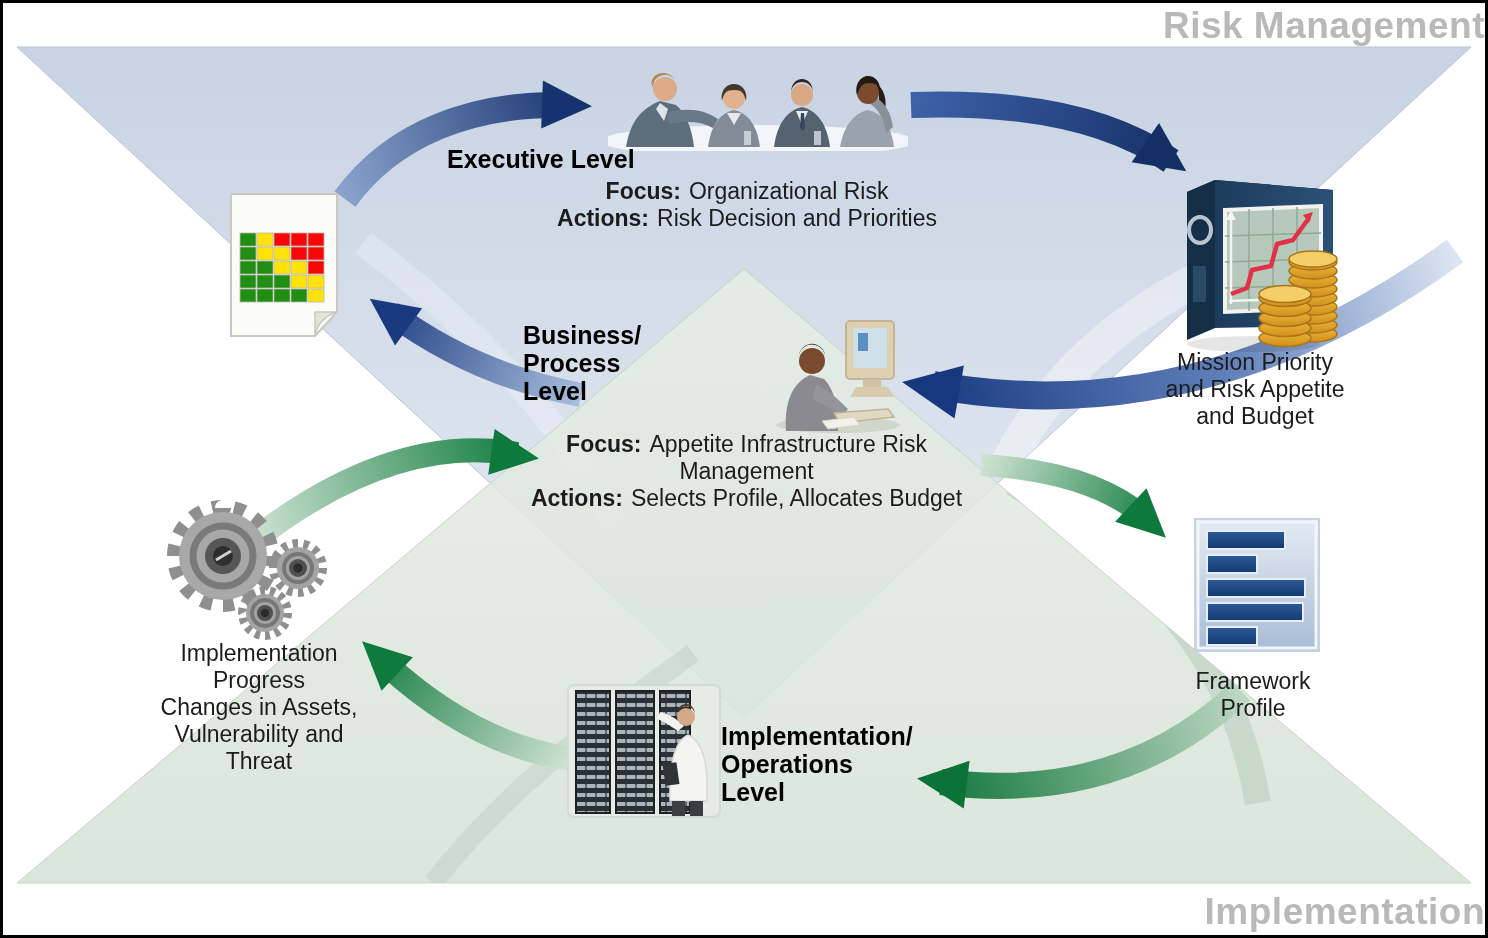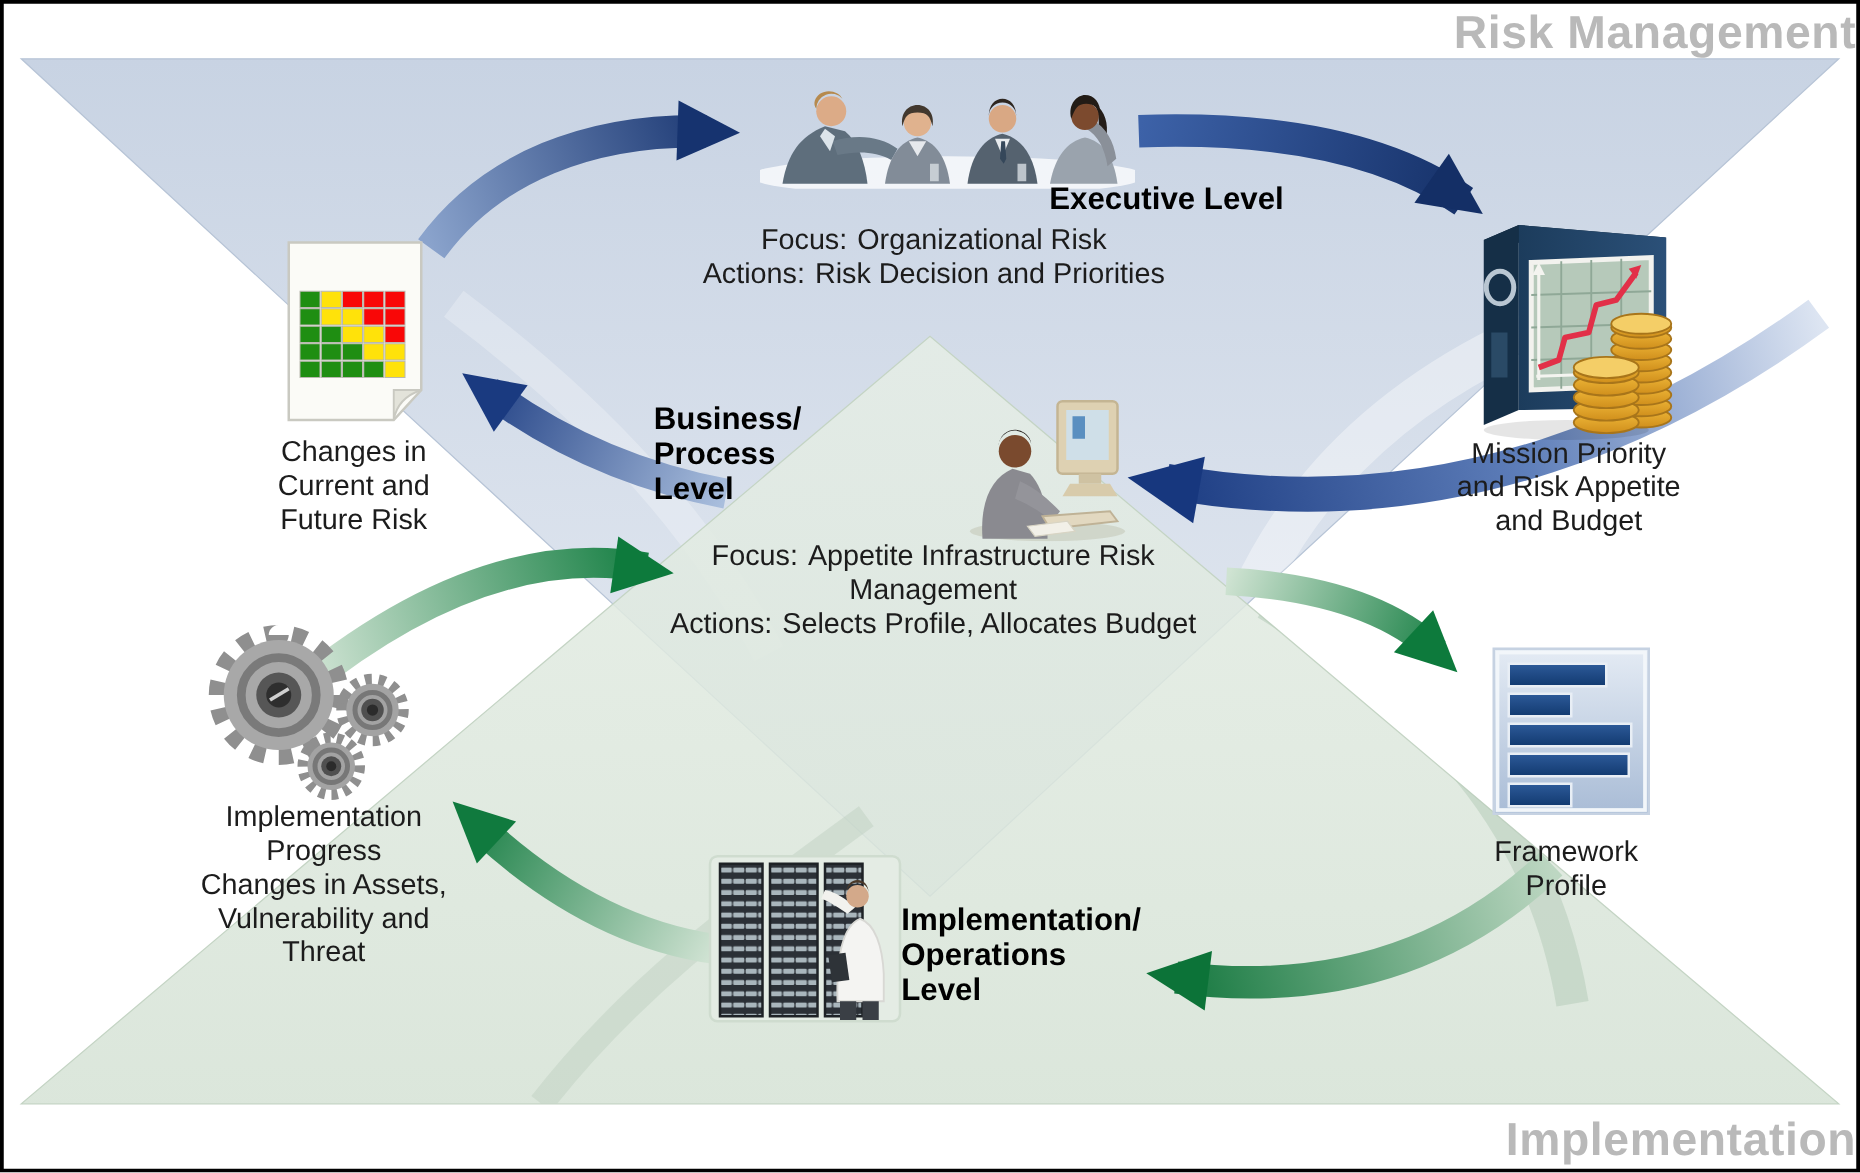--- a/index.html
+++ b/index.html
@@ -15,21 +15,21 @@
   }
   .label {
     color:#1c1c1c; font-size:23px; line-height:27px; text-align:center;
     white-space:pre-line;
   }
   .heading {
     color:#000; font-size:25px; line-height:28px; font-weight:bold;
     white-space:pre-line;
   }
   .fa { color:#1c1c1c; font-size:23px; line-height:27px; text-align:center; }
-  .fa b { font-weight:normal; }
+  .fa b { font-weight:bold; }
   .fa .val { margin-left:8px; }
   svg { display:block; }
 </style>
 </head>
 <body>
 
 <div class="stage">
 
   <svg class="abs" style="left:0;top:0" width="1482" height="932" viewBox="0 0 1482 932">
     <defs>
@@ -347,44 +347,41 @@
       <rect x="24" y="64" width="98" height="18" fill="url(#barNavy)"></rect>
       <rect x="24" y="88" width="96" height="18" fill="url(#barNavy)"></rect>
       <rect x="24" y="112" width="50" height="18" fill="url(#barNavy)"></rect>
     </g>
   </svg>
 
   <div class="abs big-title" style="left:0;top:2px">Risk Management</div>
 
   <div class="abs big-title" style="left:0;top:888px">Implementation</div>
 
-  <div class="abs heading" style="left:424px;top:142px;width:600px;text-align:right">Executive Level</div>
+  <div class="abs heading" style="left:444px;top:142px;width:600px;text-align:left">Executive Level</div>
 
   <div class="abs fa" style="left:444px;top:175px;width:600px">
     <div><b>Focus:</b><span class="val">Organizational Risk</span></div>
     <div><b>Actions:</b><span class="val">Risk Decision and Priorities</span></div>
   </div>
 
   <div class="abs heading" style="left:520px;top:318px;width:250px;text-align:left">Business/
 Process
 Level</div>
 
   <div class="abs fa" style="left:521px;top:428px;width:445px">
     <div><b>Focus:</b><span class="val">Appetite Infrastructure Risk Management</span></div>
     <div><b>Actions:</b><span class="val">Selects Profile, Allocates Budget</span></div>
   </div>
 
   <div class="abs heading" style="left:718px;top:719px;width:240px;text-align:left">Implementation/
 Operations
 Level</div>
 
 
-  <div class="abs label" style="left:160px;top:345px;width:240px">Changes in
-Current and
-Future Risk</div>
 
   <div class="abs label" style="left:1122px;top:346px;width:260px">Mission Priority
 and Risk Appetite
 and Budget</div>
 
   <div class="abs label" style="left:106px;top:637px;width:300px">Implementation
 Progress
 Changes in Assets,
 Vulnerability and
 Threat</div>

